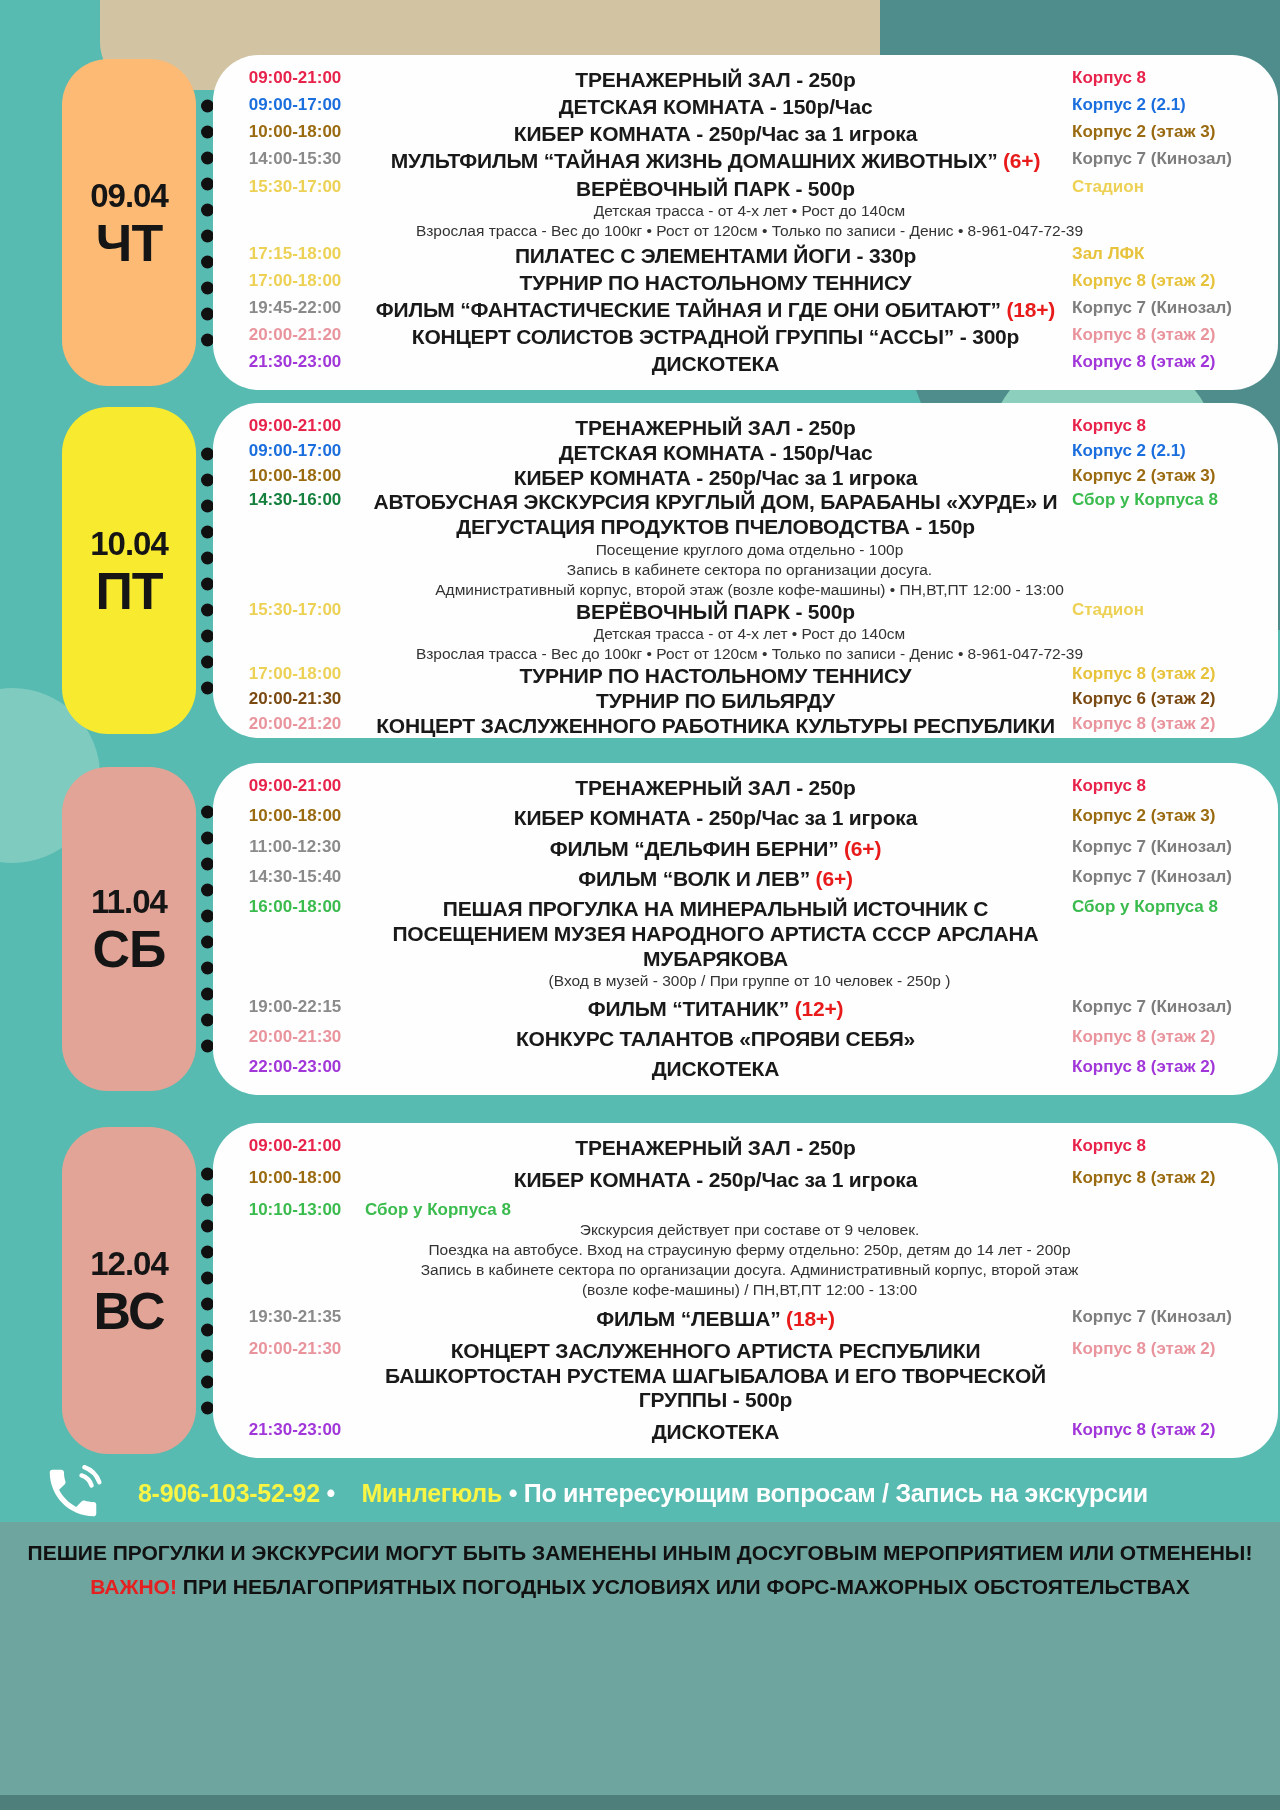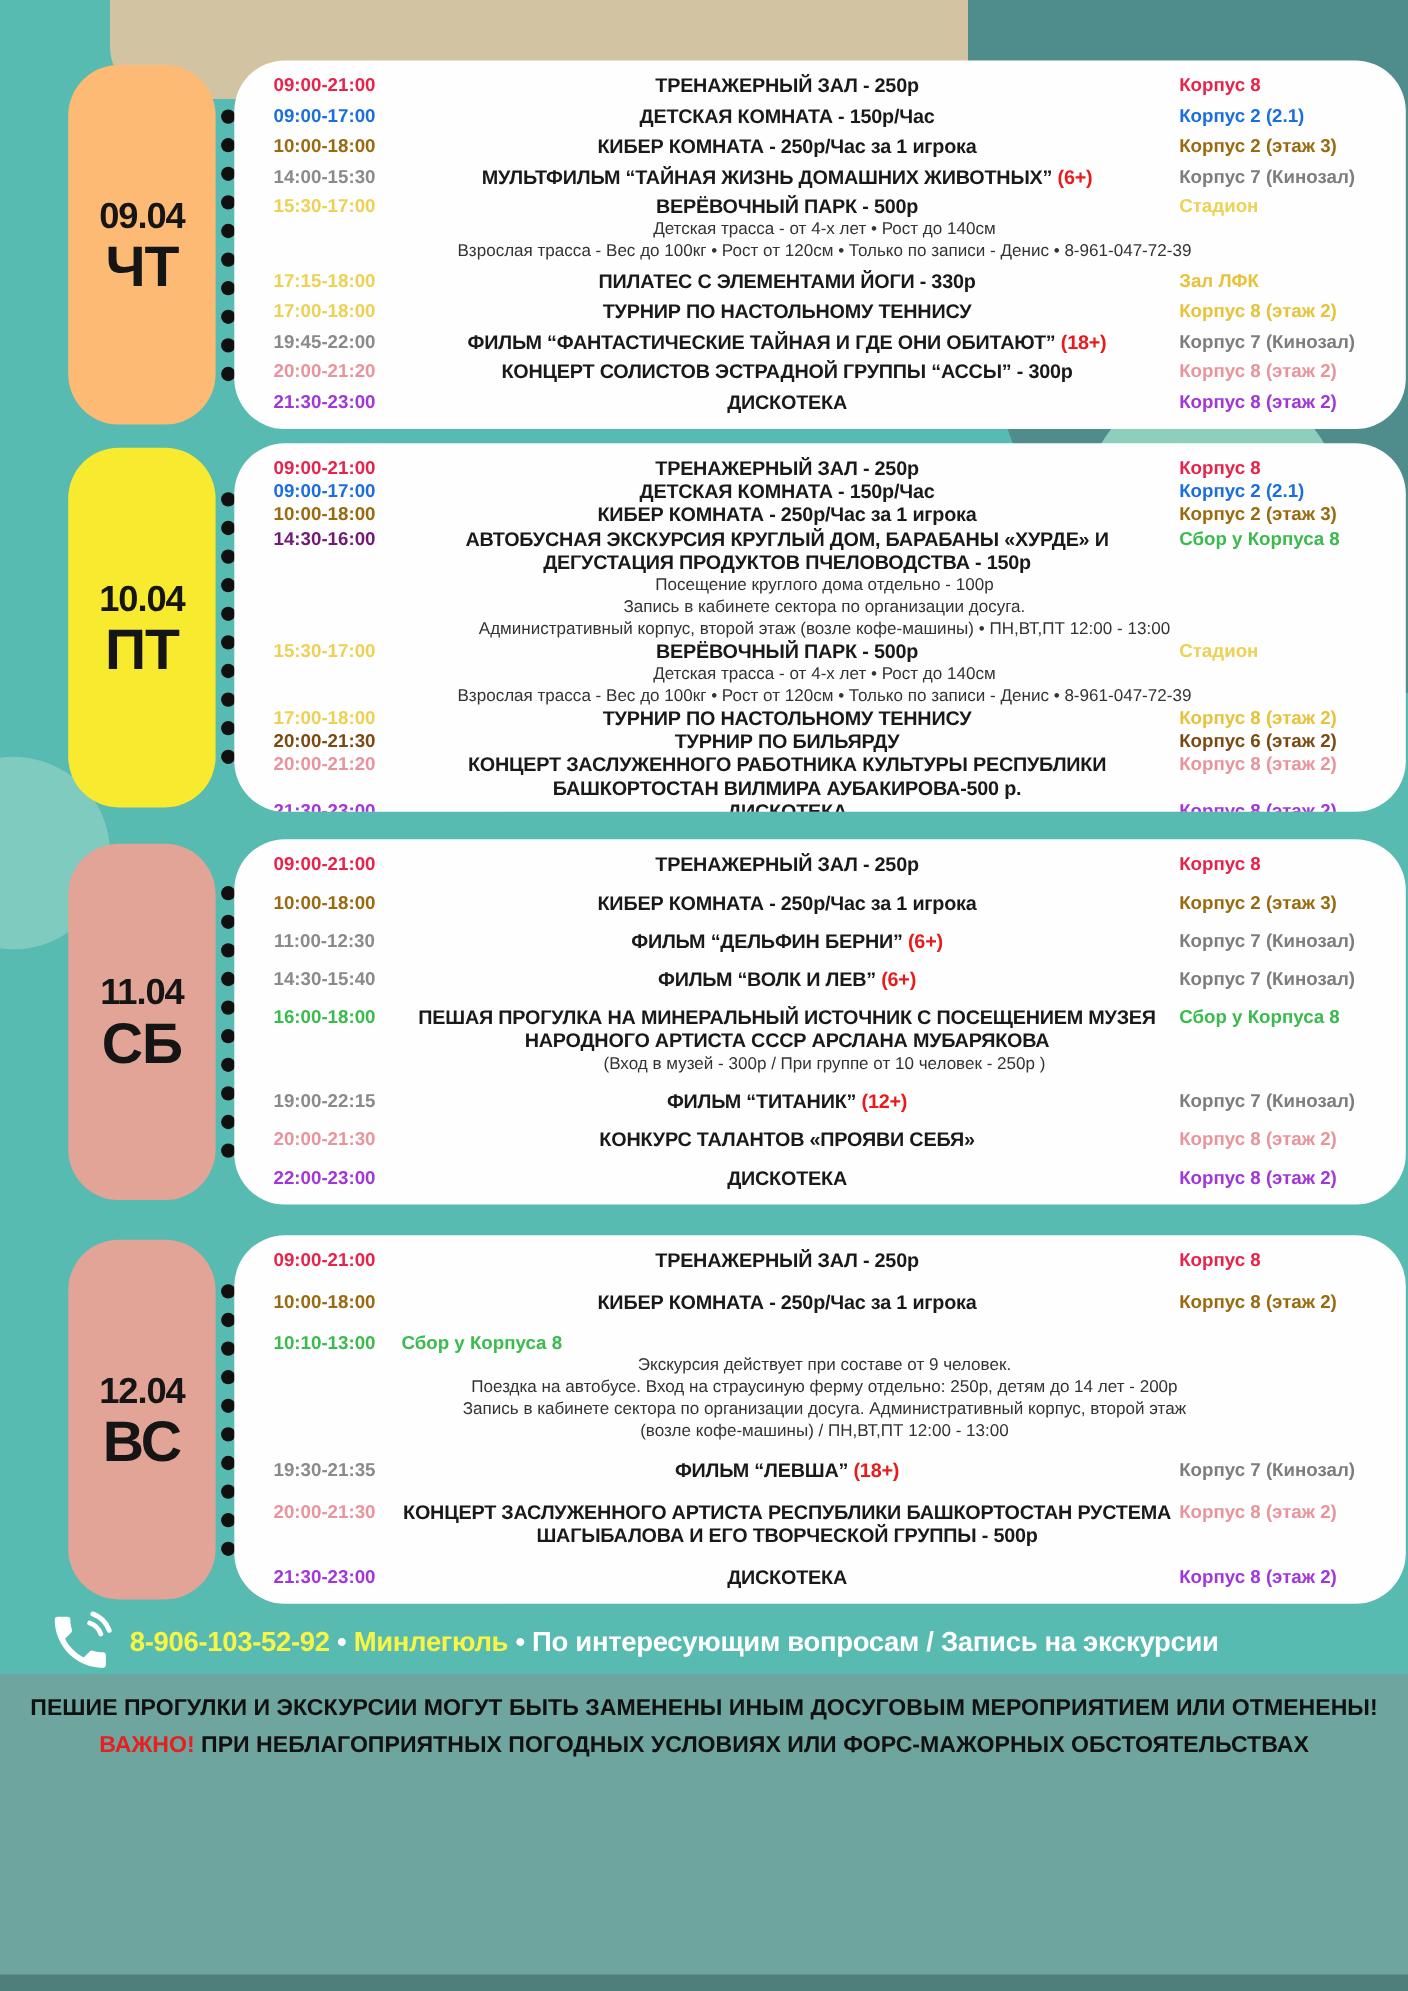--- a/index.html
+++ b/index.html
@@ -31,30 +31,30 @@
         display:flex;flex-direction:column;gap:13px;}
   .dot{width:13px;height:13px;border-radius:50%;background:#101010;}
 
   .card{position:absolute;left:213px;top:0;width:1065px;height:100%;background:#FEFEFE;
         border-radius:46px;box-sizing:border-box;padding:13px 10px 13px 18px;
         display:flex;flex-direction:column;justify-content:space-between;overflow:hidden;}
 
   .rowgroup{width:100%;}
   .row{display:grid;grid-template-columns:128px 1fr 196px;align-items:start;column-gap:6px;}
   .time{font-weight:700;font-size:17px;line-height:1.2;text-align:center;white-space:nowrap;}
-  .event{text-align:center;font-weight:800;font-size:18px;line-height:1.18;color:#191919;letter-spacing:-0.2px;}
+  .event{text-align:center;font-weight:800;font-size:21px;line-height:1.18;color:#191919;letter-spacing:-0.2px;}
   .age{color:#E81A1A;font-weight:800;}
   .loc{font-weight:700;font-size:17px;line-height:1.2;text-align:left;}
   .note{font-size:15.5px;line-height:1.22;color:#333;text-align:center;font-weight:400;margin-top:1px;}
 
   
   .phone-line{position:absolute;top:1462px;left:42px;width:1210px;display:flex;align-items:center;gap:14px;}
   .phone-icon{flex:0 0 auto;width:62px;height:62px;}
   .phone-text{font-size:25px;font-weight:800;letter-spacing:-0.3px;color:#FFFFFF;}
-  .ptx-yellow{color:#F8F545;}
+  .ptx-yellow{color:#F8F545;margin-left:20px;}
   .ptx-white{color:#FFFFFF;}
 
   .warning{position:absolute;top:1536px;left:0;width:1280px;text-align:center;
            font-weight:800;font-size:21px;line-height:1.6;color:#111;}
   .warn-label{color:#E52020;}
 </style>
 </head>
 <body>
 
 <div class="poster">
@@ -193,21 +193,21 @@
           </div>
           <div class="rowgroup">
             <div class="row">
               <div class="time" style="color: rgb(154, 106, 16);">10:00-18:00</div>
               <div class="event"><span>КИБЕР КОМНАТА - 250р/Час за 1 игрока</span></div>
               <div class="loc" style="color: rgb(154, 106, 16);">Корпус 2 (этаж 3)</div>
             </div>
           </div>
           <div class="rowgroup">
             <div class="row">
-              <div class="time" style="color: #701a75;">14:30-16:00</div>
+              <div class="time" style="color: #15803d;">14:30-16:00</div>
               <div class="event"><span>АВТОБУСНАЯ ЭКСКУРСИЯ КРУГЛЫЙ ДОМ, БАРАБАНЫ «ХУРДЕ» И ДЕГУСТАЦИЯ ПРОДУКТОВ ПЧЕЛОВОДСТВА - 150р</span></div>
               <div class="loc" style="color: rgb(58, 187, 77);">Сбор у Корпуса 8</div>
             </div>
             <div class="note">Посещение круглого дома отдельно - 100р</div>
             <div class="note">Запись в кабинете сектора по организации досуга.</div>
             <div class="note">Административный корпус, второй этаж (возле кофе-машины) • ПН,ВТ,ПТ 12:00 - 13:00</div>
           </div>
           <div class="rowgroup">
             <div class="row">
               <div class="time" style="color: rgb(237, 209, 85);">15:30-17:00</div>

